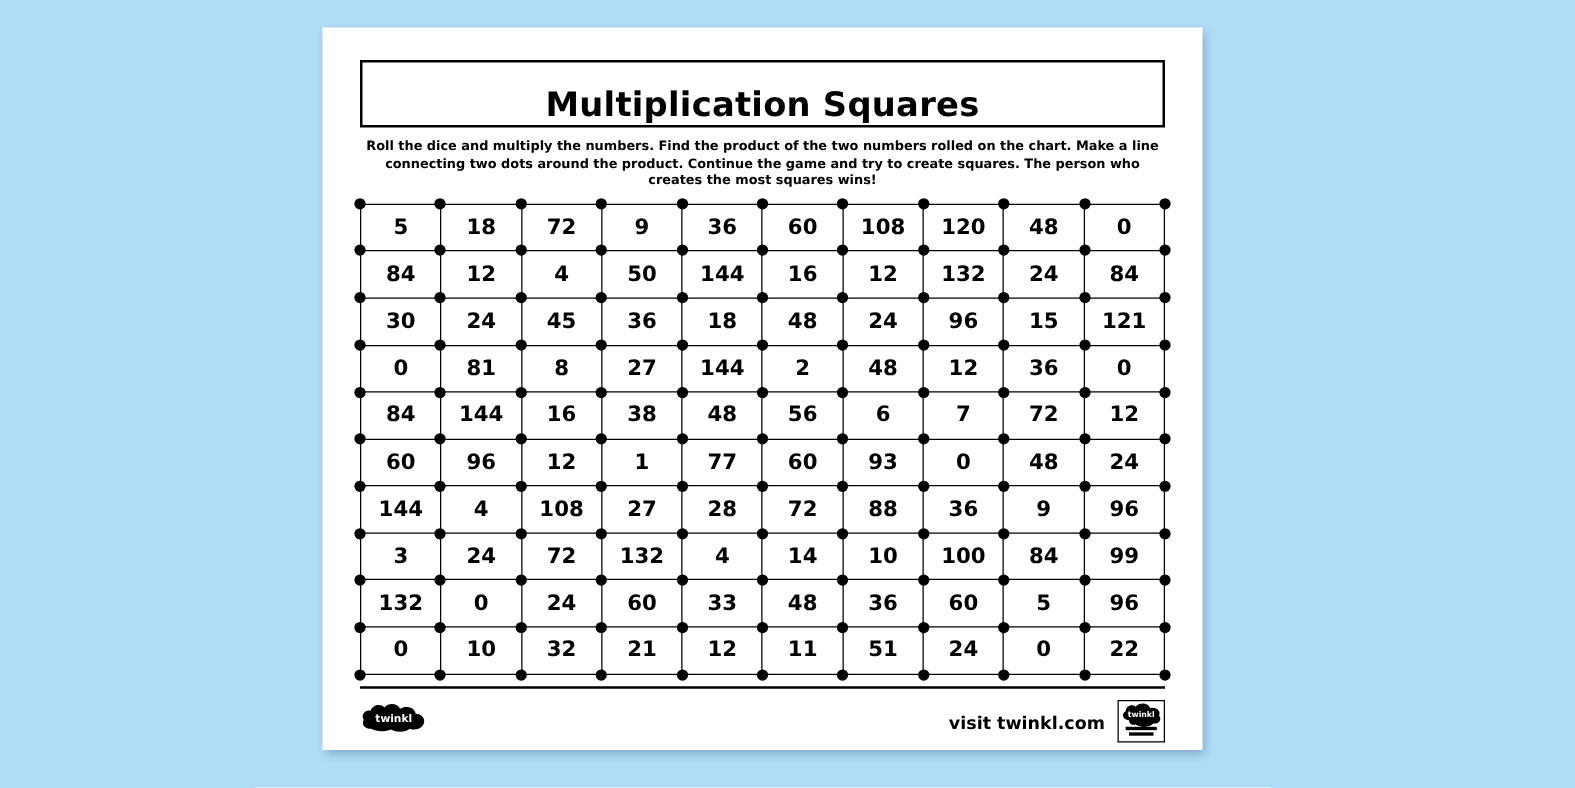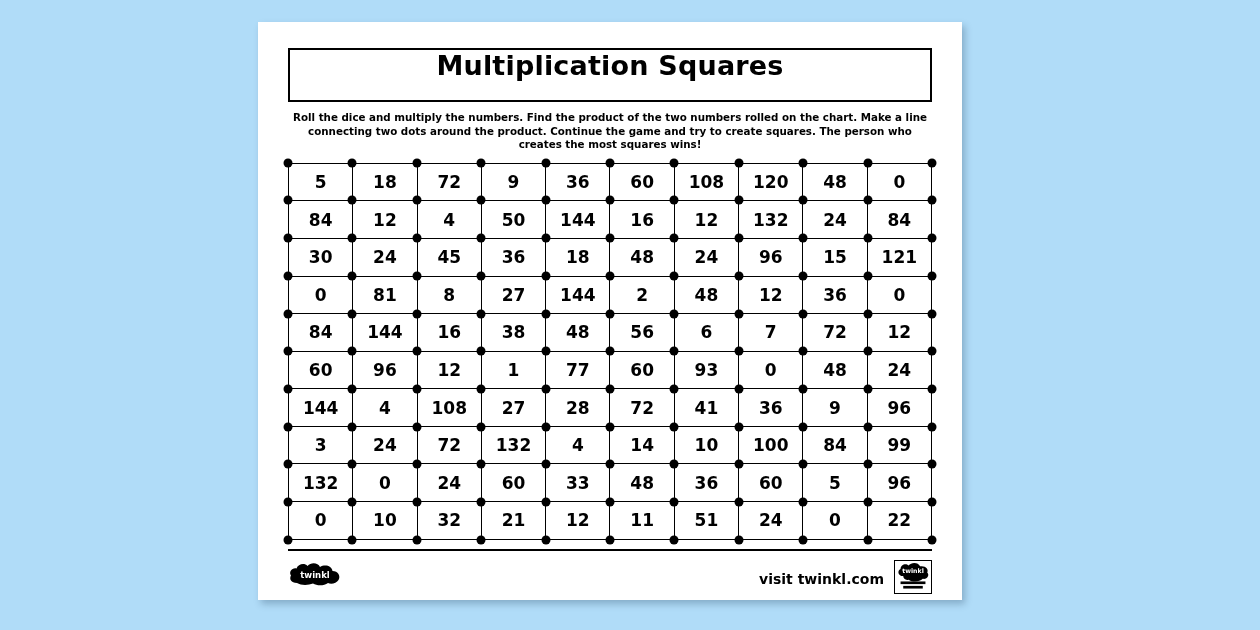--- a/index.html
+++ b/index.html
@@ -39,21 +39,21 @@
     height: 520px;
   }
 
   
   .title-box {
     box-sizing: border-box;
     width: 100%;
     height: 54px;
     border: 2px solid #000000;
     display: flex;
-    align-items: flex-start;
+    align-items: flex-end;
     justify-content: center;
     background: #fff;
   }
   .title-text {
     font-family: "DejaVu Sans", sans-serif;
     font-size: 27px;
     font-weight: bold;
     letter-spacing: 0.2px;
     color: #000;
     white-space: nowrap;
@@ -240,21 +240,21 @@
                 <td>48</td>
                 <td>24</td>
               </tr>
               <tr>
                 <td>144</td>
                 <td>4</td>
                 <td>108</td>
                 <td>27</td>
                 <td>28</td>
                 <td>72</td>
-                <td>41</td>
+                <td>88</td>
                 <td>36</td>
                 <td>9</td>
                 <td>96</td>
               </tr>
               <tr>
                 <td>3</td>
                 <td>24</td>
                 <td>72</td>
                 <td>132</td>
                 <td>4</td>

